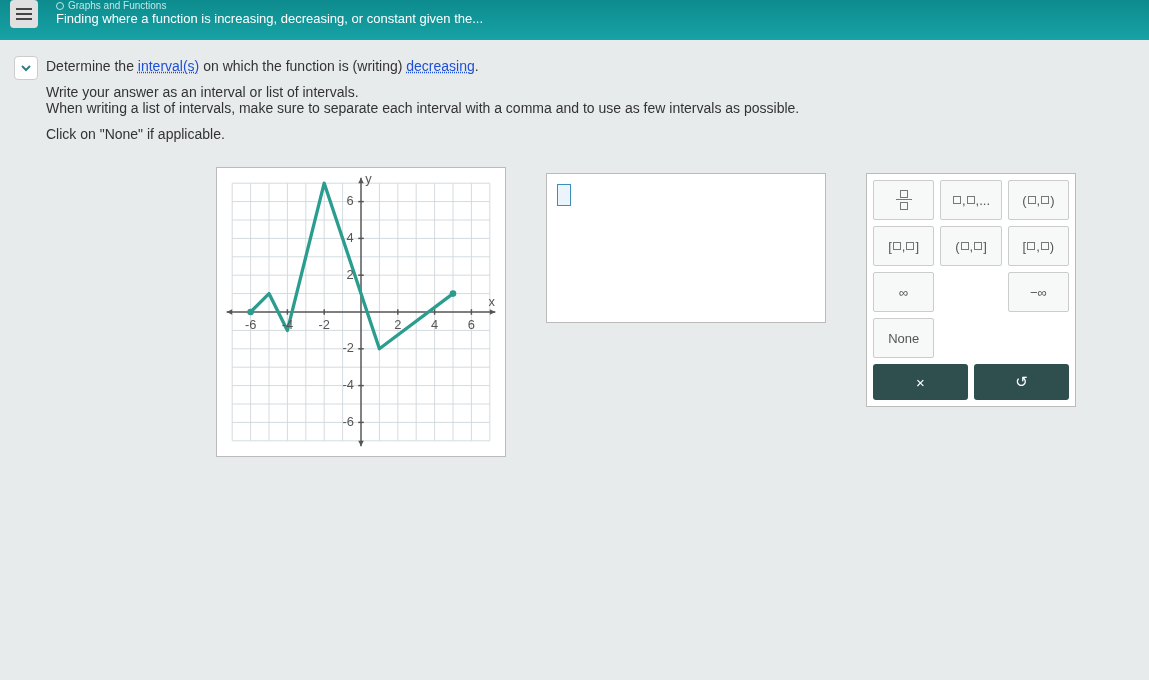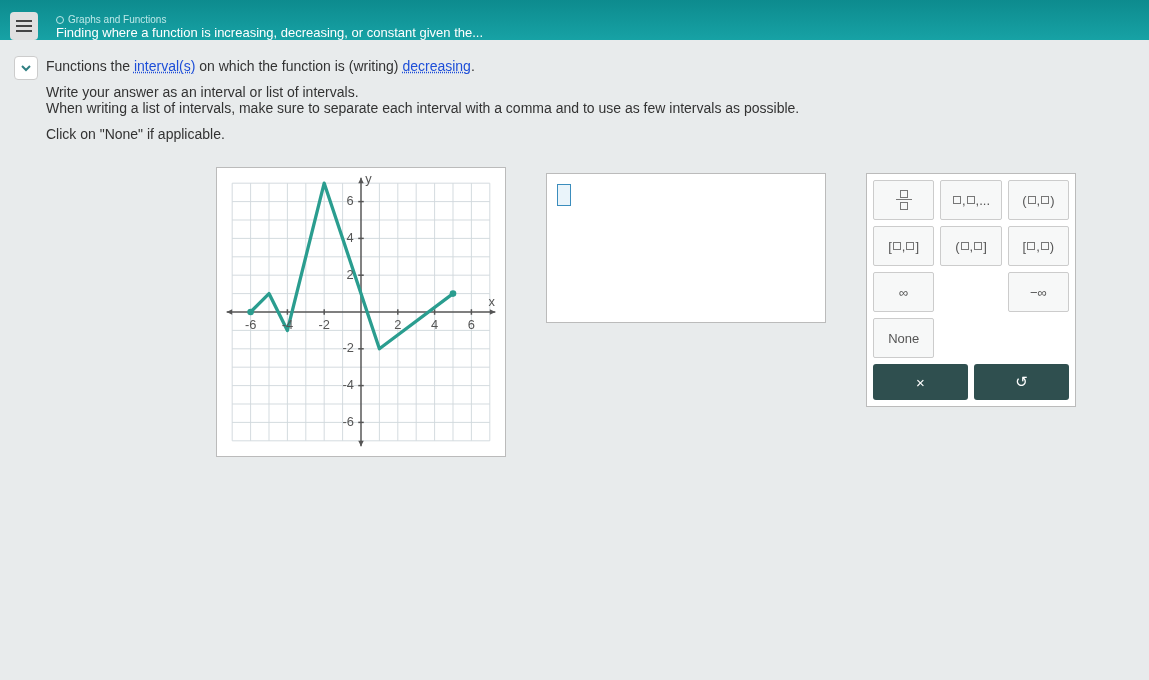--- a/index.html
+++ b/index.html
@@ -9,21 +9,21 @@
     color: #333;
     width: 1149px;
     height: 680px;
     overflow: hidden;
   }
   .header {
     background: #0a9396;
     background: linear-gradient(#0d8b8e, #17a2a5);
     height: 40px;
     display: flex;
-    align-items: flex-end;
+    align-items: flex-start;
     padding: 0 10px;
     color: #fff;
   }
   .hamburger {
     width: 28px; height: 28px;
     background: #e0e0e0;
     border-radius: 4px;
     display: flex;
     align-items: center;
     justify-content: center;
@@ -155,21 +155,21 @@
 
 <div class="content">
   <div class="chevron">
     <svg width="12" height="12" viewBox="0 0 12 12">
       <path d="M2 4 L6 8 L10 4" stroke="#2f7f82" stroke-width="2" fill="none"></path>
     </svg>
   </div>
 
   <div class="question">
     <p>
-      <span>Functions the </span><span class="link">interval(s)</span><span> on which the function is (writing) </span><span class="link">decreasing</span><span>.</span>
+      <span>Determine the </span><span class="link">interval(s)</span><span> on which the function is (writing) </span><span class="link">decreasing</span><span>.</span>
     </p>
     <p>
       <strong>Write your answer as an interval or list of intervals.</strong><br>
       <strong>When writing a list of intervals, make sure to separate each interval with a comma and to use as few intervals as possible.</strong>
     </p>
     <p>Click on "None" if applicable.</p>
   </div>
 
   <div class="work-area">
     <div class="graph-box">

